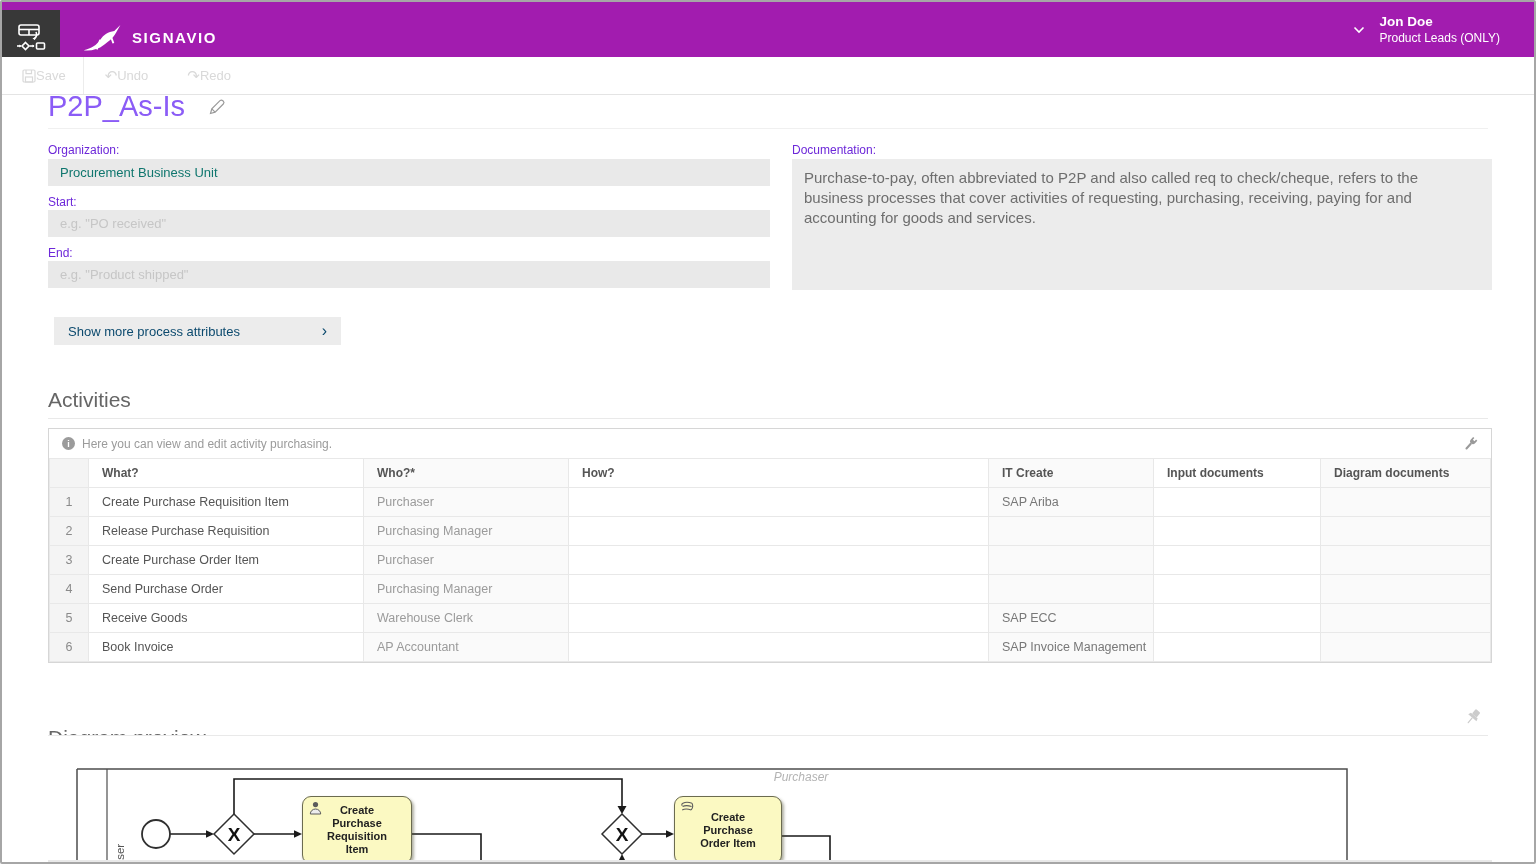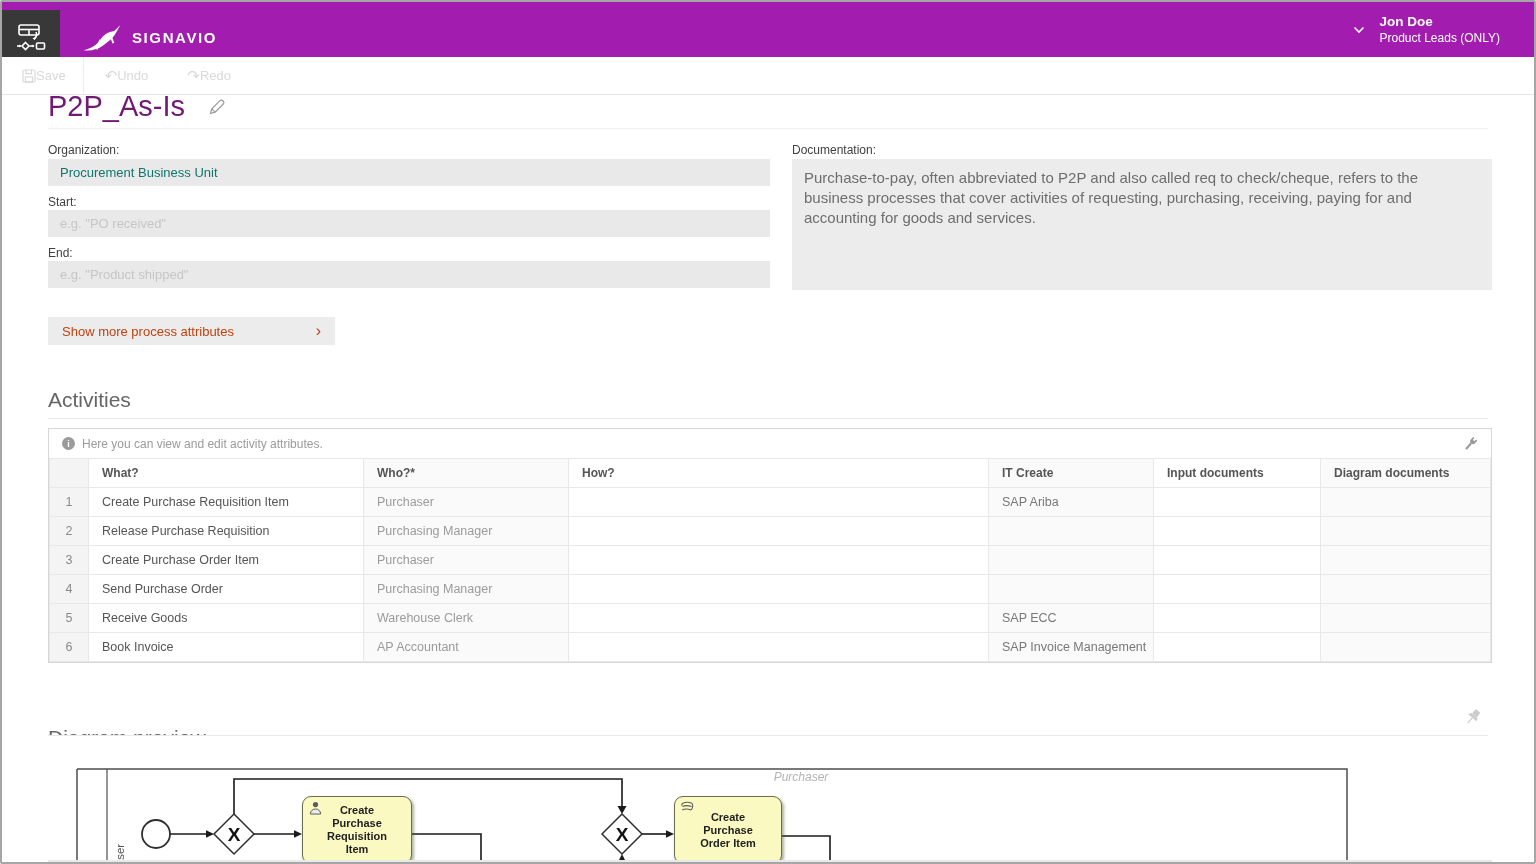--- a/index.html
+++ b/index.html
@@ -21,34 +21,34 @@
   .toolbar{position:absolute;top:55px;left:0;right:0;height:37px;background:#fff;
            border-bottom:1px solid #e4e4e4;display:flex;align-items:center;color:#d9d9d9;font-size:13px;}
   .tool{display:flex;align-items:center;cursor:default;}
   .tool .uglyph{font-size:15px;line-height:13px;}
   .tool-save{margin-left:20px;}
   .tool-sep{width:1px;height:37px;background:#ececec;margin-left:17px;}
   .tool-undo{margin-left:21px;}
   .tool-redo{margin-left:39px;}
 
   
-  .title-row{position:absolute;left:46px;top:88px;display:flex;align-items:center;gap:24px;color:#701a75;}
+  .title-row{position:absolute;left:46px;top:88px;display:flex;align-items:center;gap:24px;color:#8b5cf6;}
   .title-text{font-size:29px;}
   .title-hr{position:absolute;left:46px;right:46px;top:126px;border-top:1px solid #f0f0f0;}
 
   
-  .lab{position:absolute;font-size:12px;color:#404040;}
+  .lab{position:absolute;font-size:12px;color:#6d28d9;}
   .fld{position:absolute;background:#e9e9e9;border:0;height:27px;width:722px;padding:0 12px;
        font-size:13px;color:#0f766e;box-sizing:border-box;font-family:"Liberation Sans",sans-serif;}
   .fld::placeholder{color:#c6c6c6;opacity:1;}
   .doc{position:absolute;left:790px;top:157px;width:700px;height:131px;background:#ececec;border:0;resize:none;
        font-size:15px;line-height:20px;color:#6e6e6e;padding:9px 12px;box-sizing:border-box;
        font-family:"Liberation Sans",sans-serif;}
-  .showmore{position:absolute;left:46px;top:315px;width:287px;height:28px;background:#ececec;border:0;
-            color:#c2410c;font-size:13px;display:flex;align-items:center;justify-content:space-between;
+  .showmore{position:absolute;left:52px;top:315px;width:287px;height:28px;background:#ececec;border:0;
+            color:#0c4a6e;font-size:13px;display:flex;align-items:center;justify-content:space-between;
             padding:0 14px;cursor:pointer;font-family:"Liberation Sans",sans-serif;}
   .showmore .chev{font-size:16px;line-height:14px;}
 
   
   .h2{position:absolute;font-size:21px;color:#666;font-weight:normal;}
   .hr{position:absolute;left:46px;right:46px;border-top:1px solid #e9e9e9;}
 
   
   .twrap{position:absolute;left:46px;top:426px;width:1444px;border:1px solid #d6d6d6;box-sizing:border-box;background:#fff;}
   .infobar{height:29px;display:flex;align-items:center;padding:0 13px;color:#9b9b9b;font-size:12px;gap:7px;}
@@ -170,21 +170,21 @@
     <span>Show more process attributes</span>
     <span class="chev">›</span>
   </button>
 
   <div class="h2" style="left:46px;top:386px;">Activities</div>
   <div class="hr" style="top:416px;"></div>
 
   <div class="twrap">
     <div class="infobar">
       <span class="info-ic">i</span>
-      <span>Here you can view and edit activity attributes.</span>
+      <span>Here you can view and edit activity purchasing.</span>
       <span class="wrench">
         <svg width="15" height="16" viewBox="0 0 16 16" fill="#9a9a9a">
           <g transform="rotate(42 8 8)">
             <path d="M5 0.5 h1.8 v2.4 h2.4 V0.5 H11 v3.6 a3 3 0 0 1 -6 0 z"></path>
             <rect x="6.9" y="6.5" width="2.2" height="9" rx="1.1"></rect>
           </g>
         </svg>
       </span>
     </div>
     <table class="acts">

